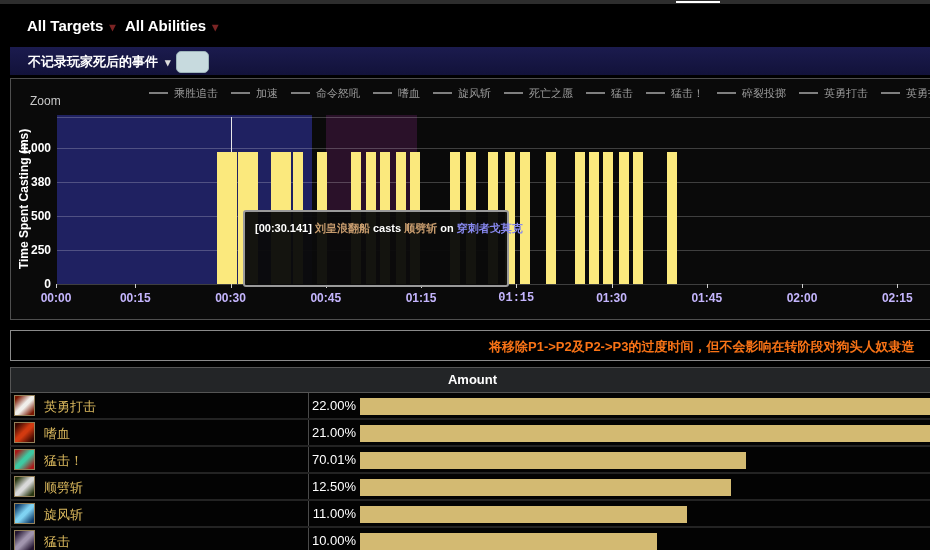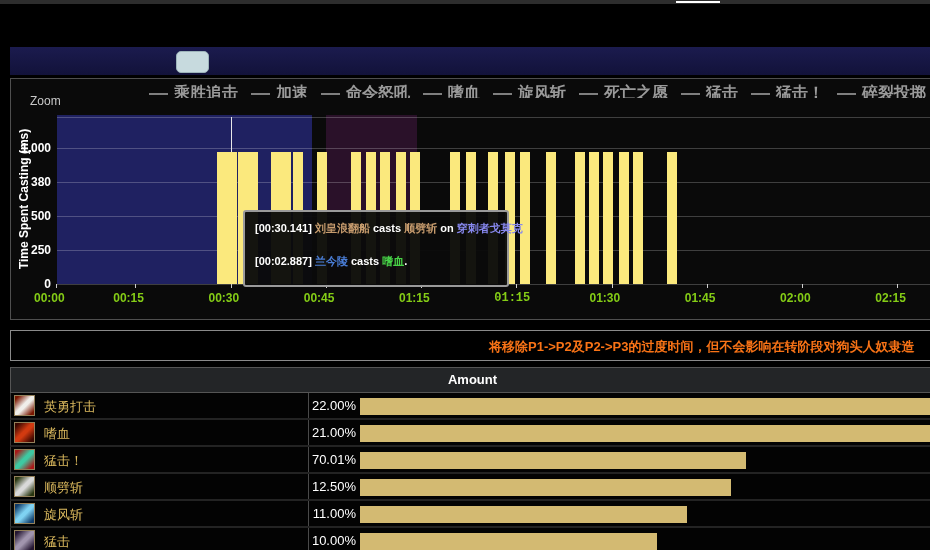--- a/index.html
+++ b/index.html
@@ -18,26 +18,26 @@
   .filterbar .lbl{position:absolute;left:18px;top:6px;color:#fff;font-size:13px;font-weight:bold;}
   .filterbar .caret{color:#dcdcdc;font-size:11px;margin-left:7px;}
   .filterbar .toggle{position:absolute;left:166px;top:4px;width:31px;height:20px;
     background:#c7dade;border-radius:5px;border:1px solid #9db4ba;cursor:pointer;}
   
   .panel{position:absolute;left:10px;top:78px;width:1090px;height:240px;background:#0a0a0a;
     border:1px solid #4f4f4f;}
   .legend{position:absolute;left:138px;top:4px;width:950px;height:15px;white-space:nowrap;overflow:hidden;}
   .lg-item{display:inline-block;margin-right:13px;cursor:pointer;}
   .lg-dash{display:inline-block;width:19px;height:2px;background:#7f7f7f;vertical-align:3px;margin-right:6px;}
-  .lg-txt{color:#9a9a9a;font-size:16px;font-weight:bold;}
+  .lg-txt{color:#9a9a9a;font-size:11px;}
   .zoomlbl{position:absolute;left:19px;top:15px;color:#c8c8c8;font-size:12px;}
   .ytitle{position:absolute;left:-71px;top:112px;width:170px;height:16px;text-align:center;
     color:#fff;font-size:12px;font-weight:bold;transform:rotate(-90deg);}
   .ylab{position:absolute;left:0;width:40px;text-align:right;color:#fff;font-size:12px;font-weight:bold;line-height:16px;}
-  .xlab{position:absolute;width:44px;text-align:left;color:#84cc16;font-size:12px;font-weight:bold;top:212px;}
+  .xlab{position:absolute;width:44px;text-align:center;color:#c4b5fd;font-size:12px;font-weight:bold;top:212px;}
   .plot{position:absolute;left:29px;top:36px;width:1055px;height:169px;}
   .region{position:absolute;top:0;height:169px;}
   .gline{position:absolute;left:17px;right:0;height:1px;background:rgba(255,255,255,0.22);}
   .cbar{position:absolute;top:37px;width:10px;height:132px;background:#fbe97d;}
   .xtick{position:absolute;top:169px;width:1px;height:4px;background:#cfcfcf;}
   .crosshair{position:absolute;top:2px;width:1px;height:167px;background:#e8e8e8;}
   
   .tooltip{position:absolute;left:232px;top:131px;width:266px;height:77px;box-sizing:border-box;
     background:rgba(10,10,10,0.96);border:2px solid #9a9a9a;border-radius:3px;padding:9px 10px;z-index:5;}
   .tt-line{font-size:11px;font-weight:bold;line-height:14px;white-space:nowrap;}
@@ -64,22 +64,27 @@
 </style>
 </head>
 <body>
 
 <div id="screen">
 
   <div class="top-strip">
     <div class="seg"></div>
   </div>
 
+  <div class="hdr">
+    <div class="dd" style="left:27px;"><span>All Targets</span><span class="caret">▾</span></div>
+    <div class="dd" style="left:125px;"><span>All Abilities</span><span class="caret">▾</span></div>
+  </div>
 
   <div class="filterbar">
+    <div class="lbl"><span>不记录玩家死后的事件</span><span class="caret">▾</span></div>
     <div class="toggle"></div>
   </div>
 
   <div class="panel">
     <div class="legend"><div class="lg-item"><div class="lg-dash"></div><span class="lg-txt">乘胜追击</span></div><div class="lg-item"><div class="lg-dash"></div><span class="lg-txt">加速</span></div><div class="lg-item"><div class="lg-dash"></div><span class="lg-txt">命令怒吼</span></div><div class="lg-item"><div class="lg-dash"></div><span class="lg-txt">嗜血</span></div><div class="lg-item"><div class="lg-dash"></div><span class="lg-txt">旋风斩</span></div><div class="lg-item"><div class="lg-dash"></div><span class="lg-txt">死亡之愿</span></div><div class="lg-item"><div class="lg-dash"></div><span class="lg-txt">猛击</span></div><div class="lg-item"><div class="lg-dash"></div><span class="lg-txt">猛击！</span></div><div class="lg-item"><div class="lg-dash"></div><span class="lg-txt">碎裂投掷</span></div><div class="lg-item"><div class="lg-dash"></div><span class="lg-txt">英勇打击</span></div><div class="lg-item"><div class="lg-dash"></div><span class="lg-txt">英勇投掷</span></div></div>
     <div class="zoomlbl">Zoom</div>
     <div class="ytitle">Time Spent Casting (ms)</div>
     <div id="ylabs">
         <div class="ylab" style="top: 61px;">1,000</div>
         <div class="ylab" style="top: 95px;">380</div>
@@ -140,21 +145,20 @@
         <div class="xtick" style="left: 285.75px;"></div>
         <div class="xtick" style="left: 381px;"></div>
         <div class="xtick" style="left: 476.25px;"></div>
         <div class="xtick" style="left: 571.5px;"></div>
         <div class="xtick" style="left: 666.75px;"></div>
         <div class="xtick" style="left: 762px;"></div>
         <div class="xtick" style="left: 857.25px;"></div>
       </div>
     <div class="tooltip">
       <div class="tt-line" id="tt1"><span style="color: rgb(255, 255, 255);">[00:30.141] </span><span style="color: rgb(198, 155, 109);">刘皇浪翻船</span><span style="color: rgb(255, 255, 255);"> casts </span><span style="color: rgb(198, 155, 109);">顺劈斩</span><span style="color: rgb(255, 255, 255);"> on </span><span style="color: rgb(135, 136, 238);">穿刺者戈莫克</span></div>
-      <div class="tt-line" id="tt2"><span style="color: rgb(255, 255, 255);">[00:02.887] </span><span style="color: rgb(74, 125, 214);">兰今陵</span><span style="color: rgb(255, 255, 255);"> casts </span><span style="color: rgb(71, 209, 71);">嗜血</span><span style="color: rgb(255, 255, 255);">.</span></div>
     </div>
   </div>
 
   <div class="banner">
     <div class="txt">将移除P1-&gt;P2及P2-&gt;P3的过度时间，但不会影响在转阶段对狗头人奴隶造</div>
   </div>
 
   <div class="tbl">
     <div class="thead">
       <div class="th amount">Amount</div>

